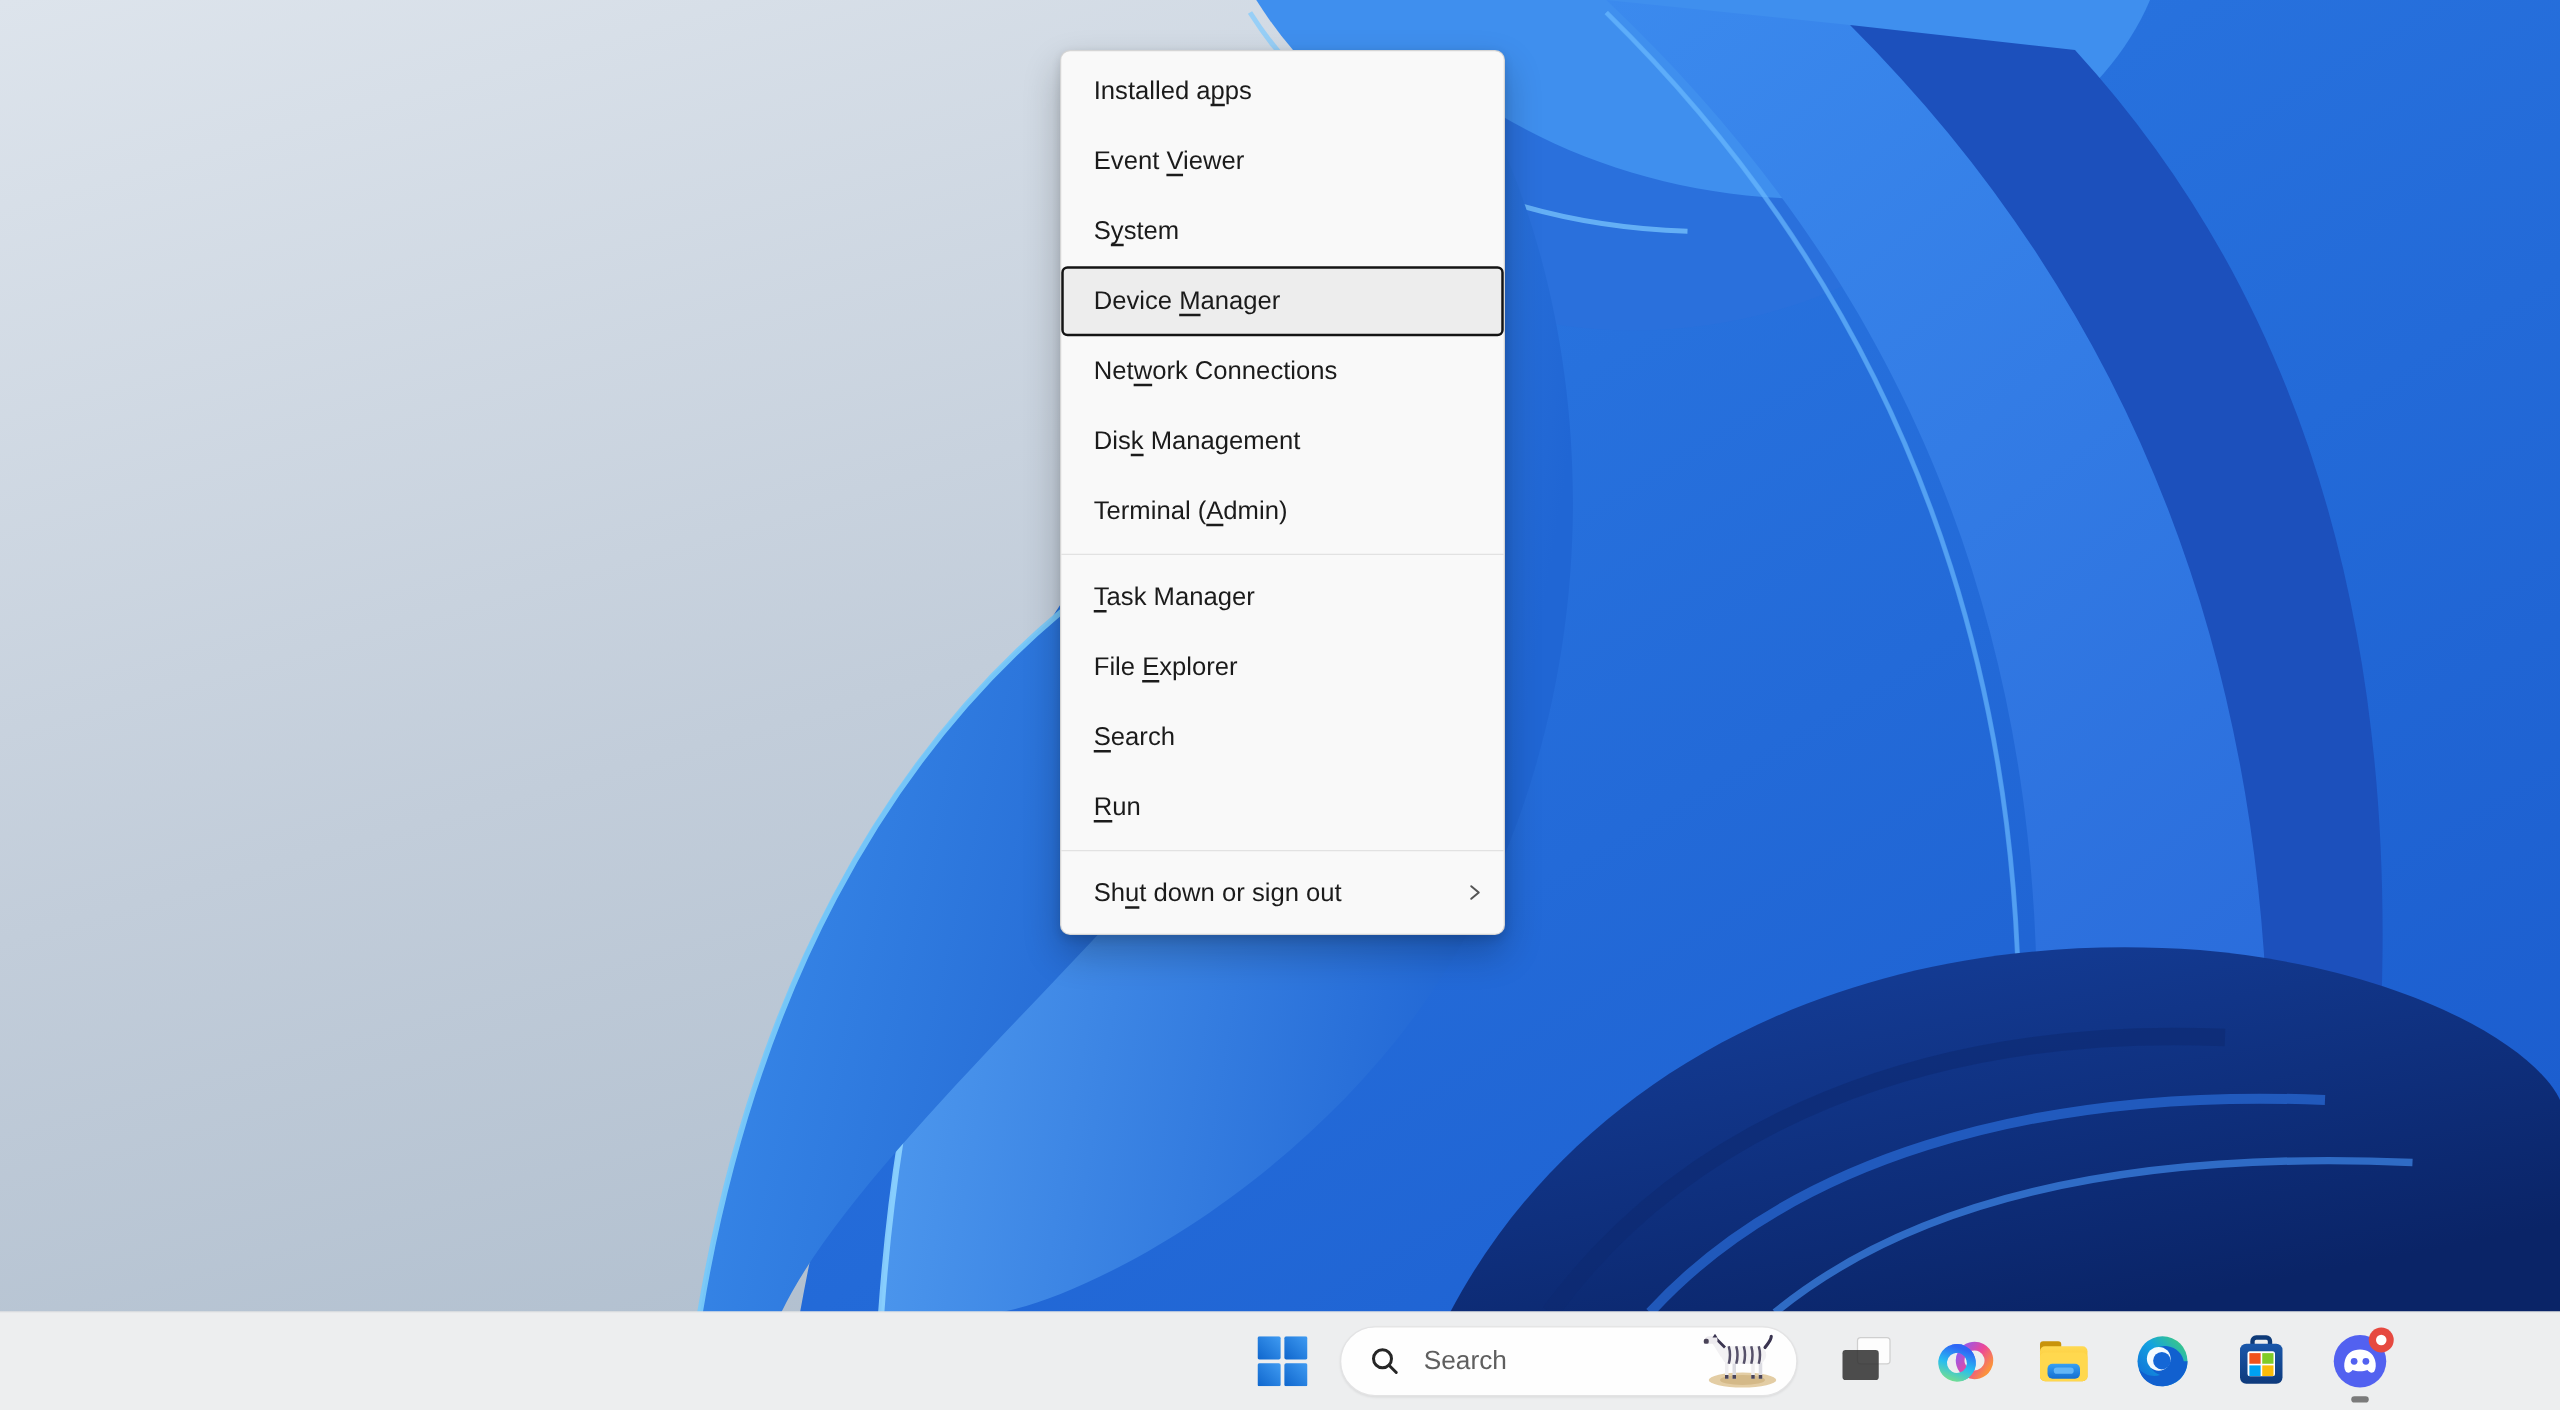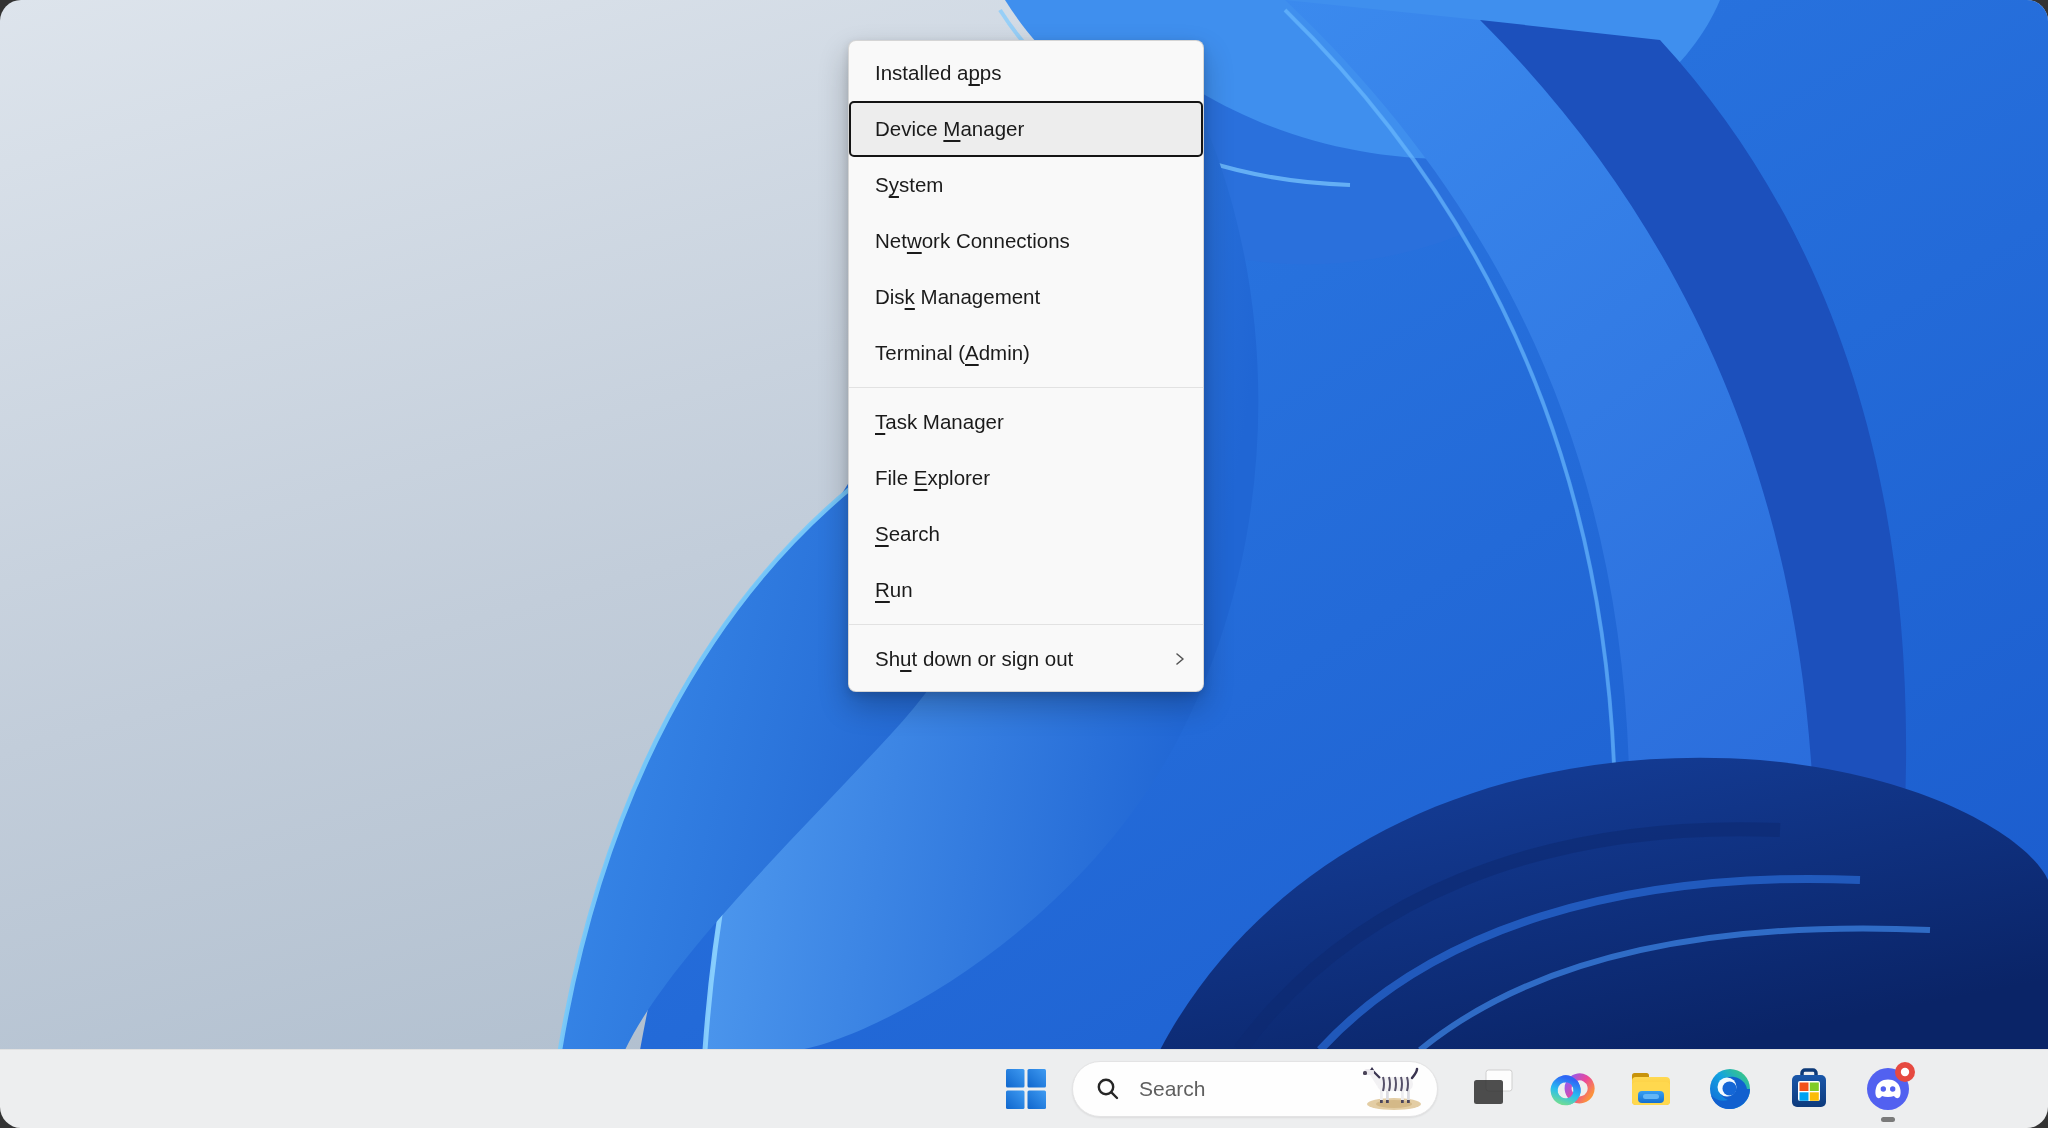--- a/index.html
+++ b/index.html
@@ -1,19 +1,18 @@
 <!DOCTYPE html>
 <html><head>
 <meta charset="utf-8">
 <style>
   html,body{margin:0;padding:0;background:#333;}
   .screen{
     position:relative;width:2048px;height:1128px;overflow:hidden;
     font-family:"Liberation Sans","DejaVu Sans",sans-serif;
-    border-radius:21px;
     -webkit-font-smoothing:antialiased;
   }
   .wallpaper{position:absolute;left:0;top:0;width:2048px;height:1050px;display:block;}
 
   
   .context-menu{
     position:absolute;left:848px;top:40px;width:356px;
     background:#f9f9f9;border:1px solid rgba(0,0,0,.14);border-radius:8px;
     box-shadow:0 14px 30px rgba(0,0,0,.24), 0 3px 8px rgba(0,0,0,.12);
     padding:4px 0;box-sizing:border-box;
@@ -116,26 +115,30 @@
 
     <path d="M 560 1050 C 598 815 695 600 880 465 C 955 408 998 335 1005 252 C 1055 425 1012 605 892 733 C 795 838 668 960 625 1050 Z" fill="url(#gLeftPetal)"></path>
     <path d="M 560 1050 C 600 812 700 597 884 462" stroke="#79c9f9" stroke-width="4.5" fill="none" opacity="0.95"></path>
   </svg>
 
   <div class="context-menu">
       <div class="menu-item">
       <span class="label">Installed a<span class="ak">p</span>ps</span>
 
     </div>
+      <div class="menu-item">
+      <span class="label">Event <span class="ak">V</span>iewer</span>
+
+    </div>
+      <div class="menu-item">
+      <span class="label">S<span class="ak">y</span>stem</span>
+
+    </div>
       <div class="menu-item focused">
       <span class="label">Device <span class="ak">M</span>anager</span>
-
-    </div>
-      <div class="menu-item">
-      <span class="label">S<span class="ak">y</span>stem</span>
 
     </div>
       <div class="menu-item">
       <span class="label">Net<span class="ak">w</span>ork Connections</span>
 
     </div>
       <div class="menu-item">
       <span class="label">Dis<span class="ak">k</span> Management</span>
 
     </div>

